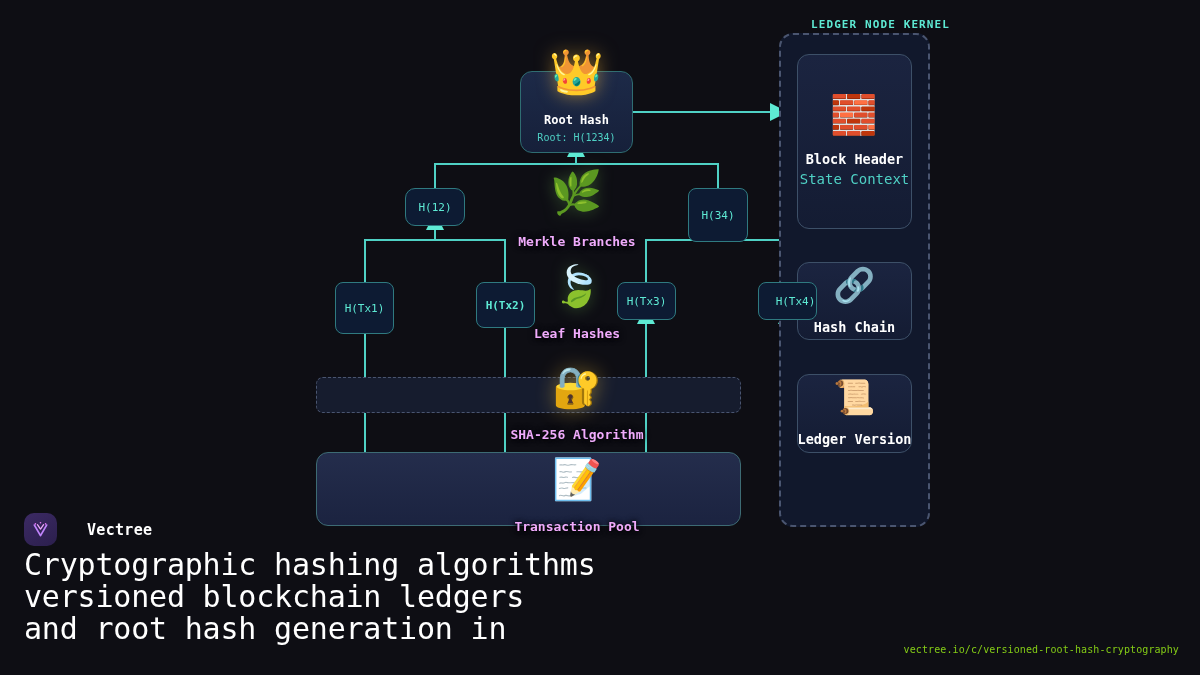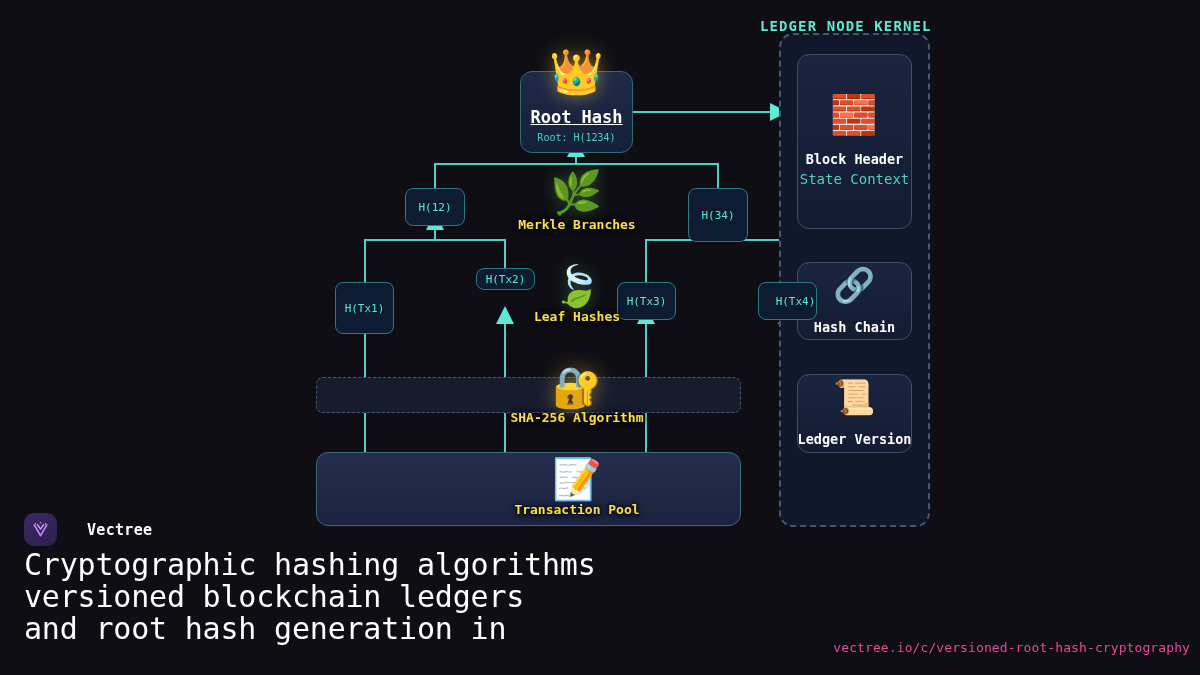--- a/index.html
+++ b/index.html
@@ -36,23 +36,23 @@
     width: 151px; height: 494px;
     border: 2px dashed #4a5570;
     border-radius: 14px;
     background: #11182c;
     box-sizing: border-box;
   }
   .kernel-title {
     position: absolute;
     left: 760px; top: 18px;
     width: 190px;
-    text-align: left;
+    text-align: right;
     color: #5eead4;
-    font-size: 14px;
+    font-size: 11px;
     letter-spacing: 1.1px;
     font-weight: bold;
   }
 
   
   .kcard {
     position: absolute;
     box-sizing: border-box;
     border: 1.5px solid #3d5068;
     border-radius: 12px;
@@ -98,25 +98,24 @@
     padding-bottom: 9px;
   }
   .root-card .crown {
     position: absolute;
     top: -22px;
     font-size: 44px;
     line-height: 1;
     filter: drop-shadow(0 0 9px rgba(255,190,60,0.55));
   }
   .root-card .rtitle {
-    font-size: 17px;
-    font-weight: bold;
-    color: #ffffff;
-    white-space: nowrap;
-    text-decoration: underline;
+    font-size: 12px;
+    font-weight: bold;
+    color: #ffffff;
+    white-space: nowrap;
   }
   .root-card .rsub {
     font-size: 10px;
     color: #4fd1c5;
     margin-top: 5px;
     white-space: nowrap;
   }
 
   
   .hnode {
@@ -126,24 +125,24 @@
     border-radius: 8px;
     background: #0d1b33;
     color: #5eead4;
     font-size: 11px;
     display: flex;
     align-items: center;
     justify-content: center;
     overflow: hidden;
     white-space: nowrap;
   }
-  #node-h12 { left: 405px; top: 188px; width: 60px; height: 38px; }
+  #node-h12 { left: 405px; top: 188px; width: 60px; height: 38px; border-radius: 10px; }
   #node-h34 { left: 688px; top: 188px; width: 60px; height: 54px; }
   #node-tx1 { left: 335px; top: 282px; width: 59px; height: 52px; }
-  #node-tx2 { left: 476px; top: 268px; width: 59px; height: 22px; }
+  #node-tx2 { left: 476px; top: 282px; width: 59px; height: 46px; font-weight: bold; }
   #node-tx3 { left: 617px; top: 282px; width: 59px; height: 38px; }
   #node-tx4 { left: 758px; top: 282px; width: 59px; height: 38px; padding-left: 16px; }
 
   
   .sha-band {
     position: absolute;
     left: 316px; top: 377px;
     width: 425px; height: 36px;
     box-sizing: border-box;
     border: 1.5px dashed #4a5570;
@@ -164,24 +163,24 @@
   
   .floatgrp {
     position: absolute;
     display: flex;
     flex-direction: column;
     align-items: center;
     pointer-events: none;
   }
   .floatgrp .fe { line-height: 1; }
   .floatgrp .flabel {
-    margin-top: 3px;
+    margin-top: 20px;
     font-size: 13px;
     font-weight: bold;
-    color: #fde047;
+    color: #f0abfc;
     white-space: nowrap;
     text-shadow: 0 0 7px #0e0e14, 0 0 4px #0e0e14, 0 1px 3px #000;
   }
   #grp-merkle { left: 477px; top: 172px; width: 200px; }
   #grp-merkle .fe { font-size: 42px; filter: drop-shadow(0 0 8px rgba(120,200,90,0.35)); }
   #grp-leaf   { left: 477px; top: 266px; width: 200px; }
   #grp-leaf .fe { font-size: 40px; filter: drop-shadow(0 0 8px rgba(120,200,90,0.35)); }
   #grp-sha    { left: 477px; top: 367px; width: 200px; }
   #grp-sha .fe { font-size: 40px; filter: drop-shadow(0 0 10px rgba(240,190,60,0.45)); }
   #grp-pool   { left: 477px; top: 459px; width: 200px; }
@@ -215,23 +214,23 @@
     left: 24px; top: 549px;
     width: 760px;
     font-size: 30px;
     font-weight: normal;
     line-height: 1.07;
     color: #ffffff;
     letter-spacing: -0.2px;
   }
   .url {
     position: absolute;
-    right: 10px; bottom: 20px;
-    font-size: 13px;
-    color: #ec4899;
+    right: 21px; bottom: 20px;
+    font-size: 10px;
+    color: #84cc16;
     letter-spacing: 0.1px;
   }
 </style>
 </head>
 <body>
 
 <div class="stage">
 
   <svg class="wires" viewBox="0 0 1200 675">
     <defs>

